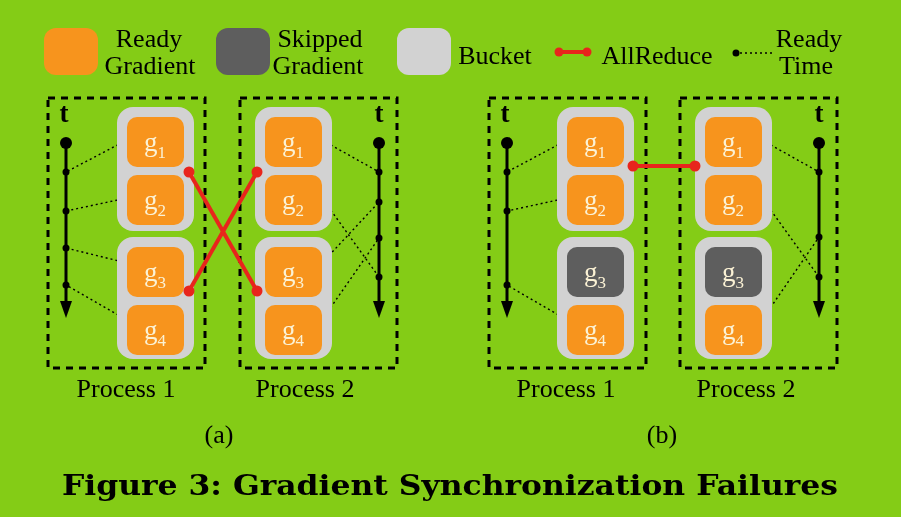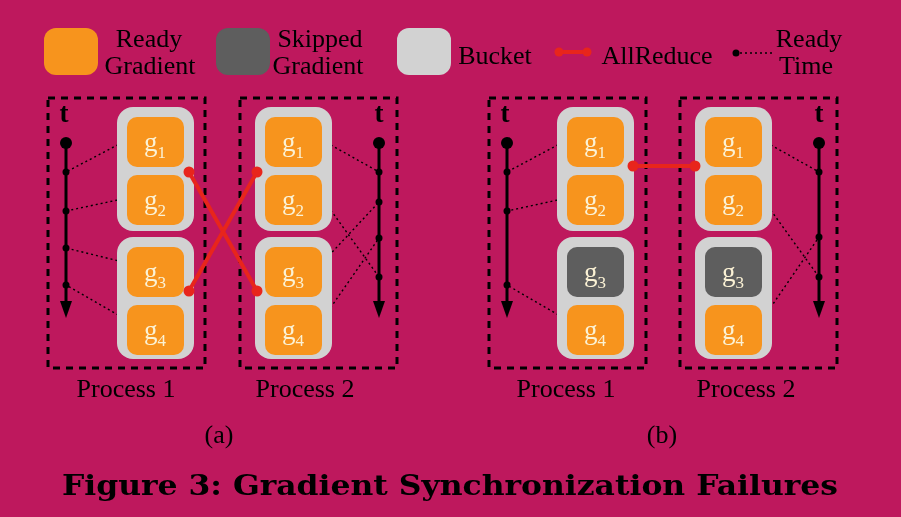--- a/index.html
+++ b/index.html
@@ -1,19 +1,19 @@
 <!DOCTYPE html>
 <html><head>
 <meta charset="utf-8">
 <style>
   html, body { margin: 0; padding: 0; background: #ffffff; }
   #figure-root {
     position: relative;
     width: 901px; height: 517px;
-    background: #be185d;
+    background: #84cc16;
     font-family: "Liberation Serif", serif;
     overflow: hidden;
   }
   svg text { user-select: none; }
 
   .proc-box   { fill: none; stroke: #000000; stroke-width: 3; stroke-dasharray: 7 6; }
   .bucket     { fill: #D2D2D2; }
   .state-ready   { fill: #F7941D; }
   .state-skipped { fill: #5E5E5E; }
 

